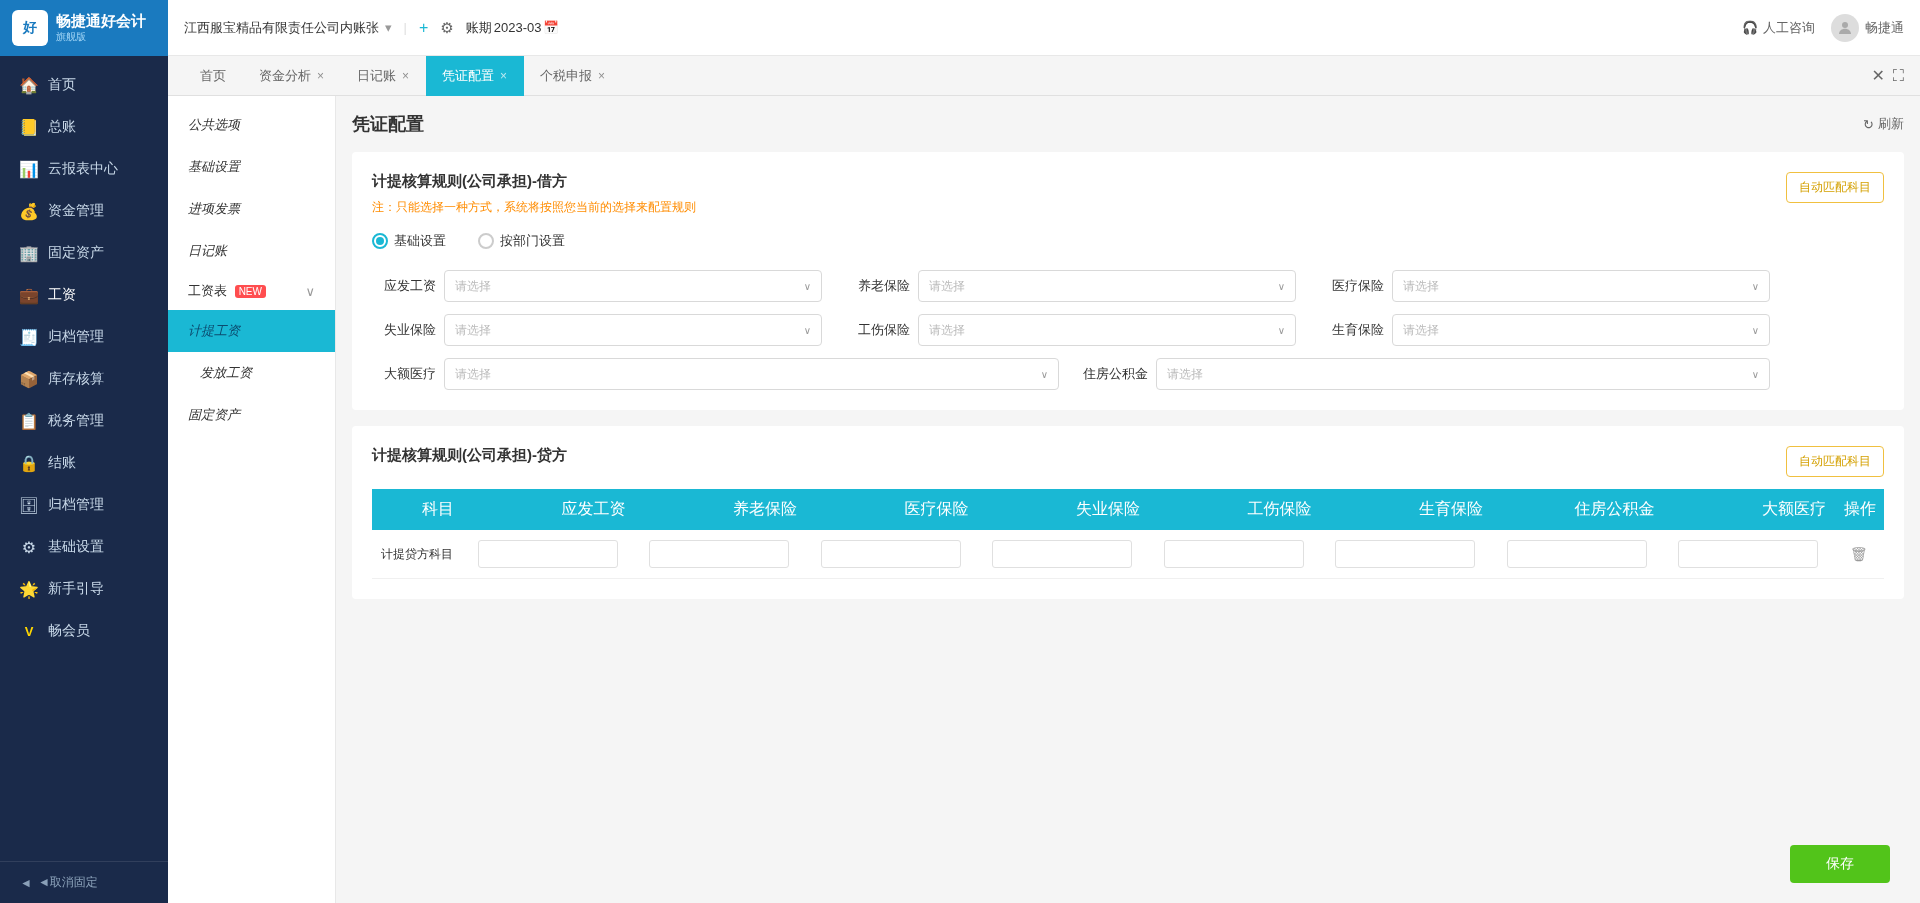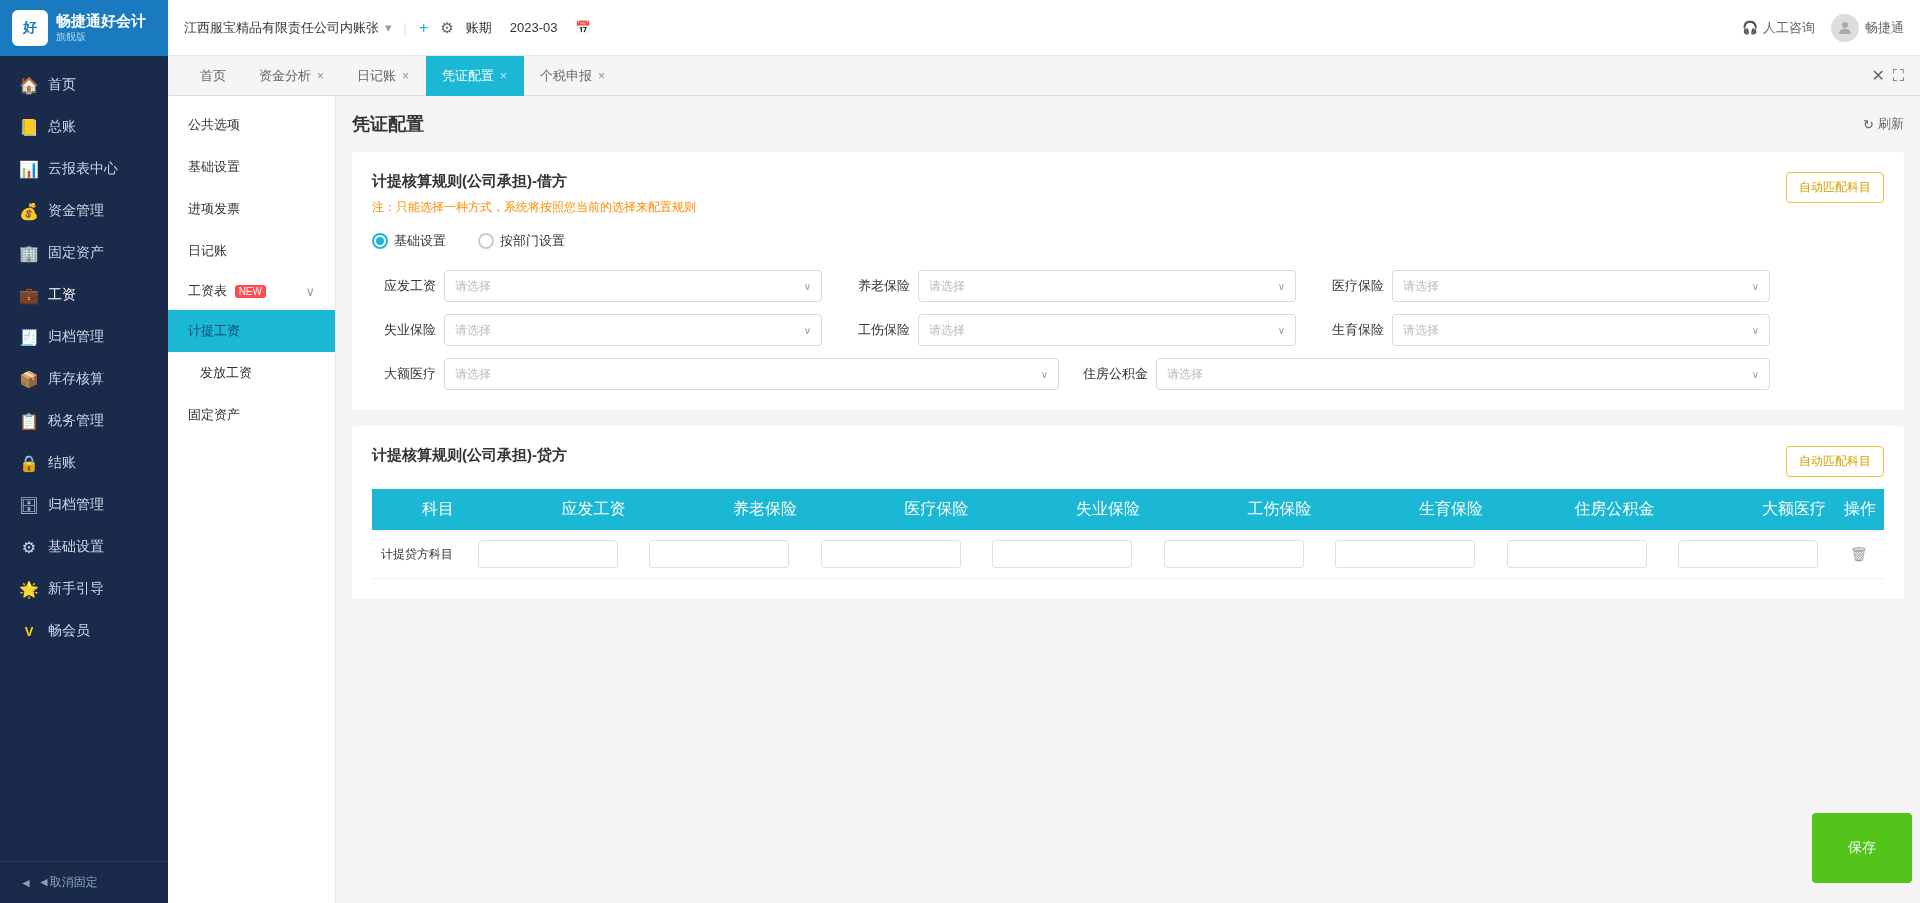--- a/index.html
+++ b/index.html
@@ -16,40 +16,40 @@
     .sidebar-item.active { color: #fff; }
     .sidebar-item-icon { width: 18px; height: 18px; display: flex; align-items: center; justify-content: center; font-size: 16px; }
     .sidebar-bottom { padding: 12px 20px; color: #8aa0b8; font-size: 12px; display: flex; align-items: center; gap: 6px; border-top: 1px solid rgba(255,255,255,0.1); cursor: pointer; }
 
     
     .main { flex: 1; display: flex; flex-direction: column; overflow: hidden; }
 
     
     .topbar { background: #fff; height: 56px; display: flex; align-items: center; padding: 0 16px; gap: 12px; border-bottom: 1px solid #e8e8e8; flex-shrink: 0; }
     .topbar-company { display: flex; align-items: center; gap: 6px; font-size: 13px; color: #333; }
-    .topbar-period { display: flex; align-items: center; gap: 18px; font-size: 13px; color: #333; }
+    .topbar-period { display: flex; align-items: center; gap: 2px; font-size: 13px; color: #333; }
     .topbar-right { margin-left: auto; display: flex; align-items: center; gap: 16px; }
     .topbar-service { display: flex; align-items: center; gap: 4px; color: #666; font-size: 13px; cursor: pointer; }
     .topbar-user { display: flex; align-items: center; gap: 6px; color: #666; font-size: 13px; cursor: pointer; }
     .user-avatar { width: 28px; height: 28px; background: #ddd; border-radius: 50%; display: flex; align-items: center; justify-content: center; font-size: 12px; color: #666; }
 
     
     .tabbar { background: #f5f5f5; display: flex; align-items: center; padding: 0 16px; border-bottom: 1px solid #e0e0e0; height: 40px; flex-shrink: 0; }
     .tab { display: flex; align-items: center; gap: 6px; padding: 0 16px; height: 40px; cursor: pointer; font-size: 13px; color: #666; border-right: 1px solid transparent; }
     .tab.active { background: #1ab8d4; color: #fff; }
     .tab-close { font-size: 12px; opacity: 0.7; }
     .tabbar-actions { margin-left: auto; display: flex; gap: 8px; }
     .tabbar-action-btn { background: none; border: none; cursor: pointer; color: #666; font-size: 16px; }
 
     
     .page-content { flex: 1; display: flex; overflow: hidden; background: #f5f5f5; }
 
     
     .left-nav { width: 168px; background: #fff; border-right: 1px solid #e8e8e8; padding: 8px 0; flex-shrink: 0; overflow-y: auto; }
-    .left-nav-item { padding: 12px 20px; cursor: pointer; color: #333; font-size: 13px; display: flex; align-items: flex-end; justify-content: between; }
+    .left-nav-item { padding: 12px 20px; cursor: pointer; color: #333; font-size: 13px; display: flex; align-items: flex-end; justify-content: between; font-style: italic; }
     .left-nav-item.active { background: #1ab8d4; color: #0c4a6e; }
     .left-nav-group { padding: 10px 20px; cursor: pointer; color: #333; font-size: 13px; display: flex; align-items: center; justify-content: space-between; }
     .badge-new { background: #ff4d4f; color: #fff; font-size: 10px; padding: 1px 4px; border-radius: 3px; margin-left: 4px; }
 
     
     .content-area { flex: 1; overflow-y: auto; padding: 16px; position: relative; }
     .page-header { display: flex; align-items: center; justify-content: space-between; margin-bottom: 16px; }
     .page-title { font-size: 18px; font-weight: 600; color: #333; }
     .refresh-btn { display: flex; align-items: center; gap: 4px; color: #666; cursor: pointer; font-size: 13px; }
 
@@ -77,21 +77,21 @@
     
     .auto-match-btn { background: #fff; border: 1px solid #f0c040; color: #d4a000; padding: 6px 12px; border-radius: 4px; cursor: pointer; font-size: 12px; }
 
     
     .data-table { width: 100%; border-collapse: collapse; margin-top: 12px; }
     .data-table th { background: #1ab8d4; color: #fff; padding: 10px 8px; font-size: 16px; font-weight: normal; text-align: right; }
     .data-table td { padding: 10px 8px; font-size: 12px; color: #333; text-align: center; border-bottom: 1px solid #f0f0f0; }
     .table-input { width: 90%; height: 28px; border: 1px solid #e0e0e0; border-radius: 3px; padding: 0 6px; font-size: 12px; }
 
     
-    .save-btn { position: fixed; bottom: 20px; right: 8px; background: #52c41a; color: #fff; border: none; padding: 26px 36px; border-radius: 4px; font-size: 14px; cursor: pointer; font-weight: 500; }
+    .save-btn { position: fixed; bottom: 20px; right: 30px; background: #52c41a; color: #fff; border: none; padding: 10px 36px; border-radius: 4px; font-size: 14px; cursor: pointer; font-weight: 500; }
 
     
     ::-webkit-scrollbar { width: 6px; height: 6px; }
     ::-webkit-scrollbar-track { background: #f1f1f1; }
     ::-webkit-scrollbar-thumb { background: #c1c1c1; border-radius: 3px; }
     .delete-icon { color: #999; cursor: pointer; font-size: 14px; }
   </style>
 </head>
 <body>
 

